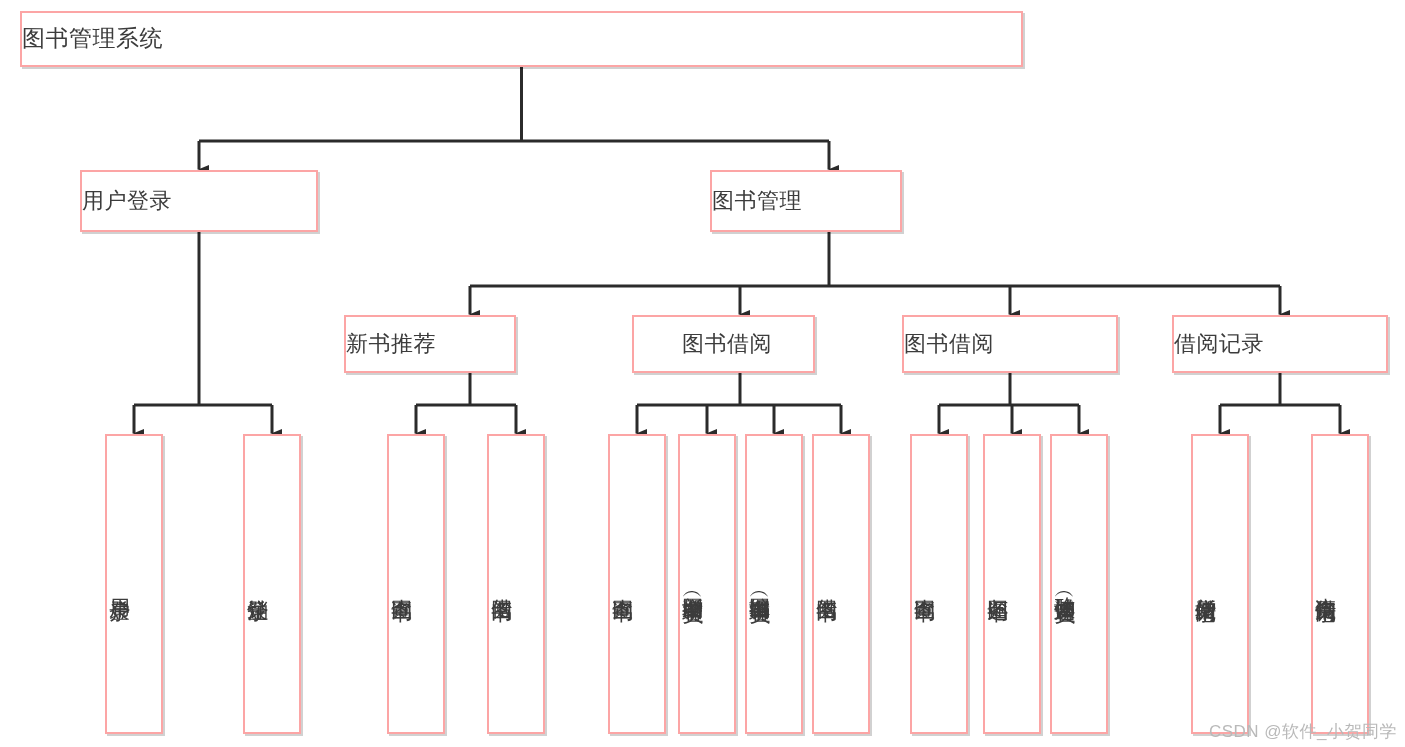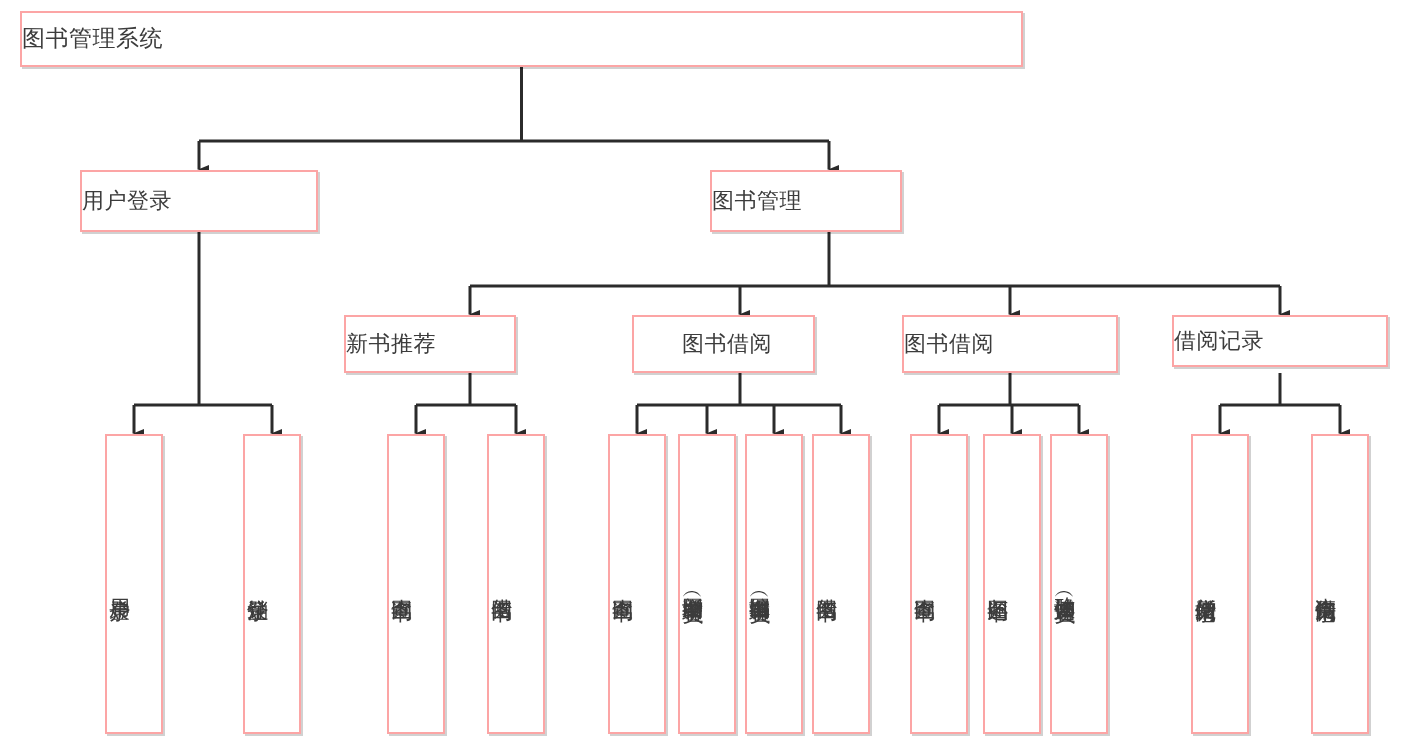--- a/index.html
+++ b/index.html
@@ -127,21 +127,21 @@
       </div>
       <div class="node-box level-3" style="left: 344px; top: 315px; width: 172px; height: 58px;">
         <span class="node-label">新书推荐</span>
       </div>
       <div class="node-box level-3" style="left: 632px; top: 315px; width: 183px; height: 58px; padding-left: 48px;">
         <span class="node-label">图书借阅</span>
       </div>
       <div class="node-box level-3" style="left: 902px; top: 315px; width: 216px; height: 58px;">
         <span class="node-label">图书借阅</span>
       </div>
-      <div class="node-box level-3" style="left: 1172px; top: 315px; width: 216px; height: 52px;">
+      <div class="node-box level-3" style="left: 1172px; top: 315px; width: 216px; height: 58px;">
         <span class="node-label">借阅记录</span>
       </div>
       <div class="node-box level-4 vertical" style="left: 105px; top: 434px; width: 58px; height: 300px;">
         <span class="node-label">用户登录</span>
       </div>
       <div class="node-box level-4 vertical" style="left: 243px; top: 434px; width: 58px; height: 300px;">
         <span class="node-label">注销登录</span>
       </div>
       <div class="node-box level-4 vertical" style="left: 387px; top: 434px; width: 58px; height: 300px;">
         <span class="node-label">查询图书</span>
@@ -171,14 +171,15 @@
         <span class="node-label">确认归还（管理员）</span>
       </div>
       <div class="node-box level-4 vertical" style="left: 1191px; top: 434px; width: 58px; height: 300px;">
         <span class="node-label">新增借阅记录</span>
       </div>
       <div class="node-box level-4 vertical" style="left: 1311px; top: 434px; width: 58px; height: 300px;">
         <span class="node-label">查询借阅记录</span>
       </div>
     </div>
 
+  <div id="watermark">CSDN @软件_小贺同学</div>
 
 </div>
 
 </body></html>

